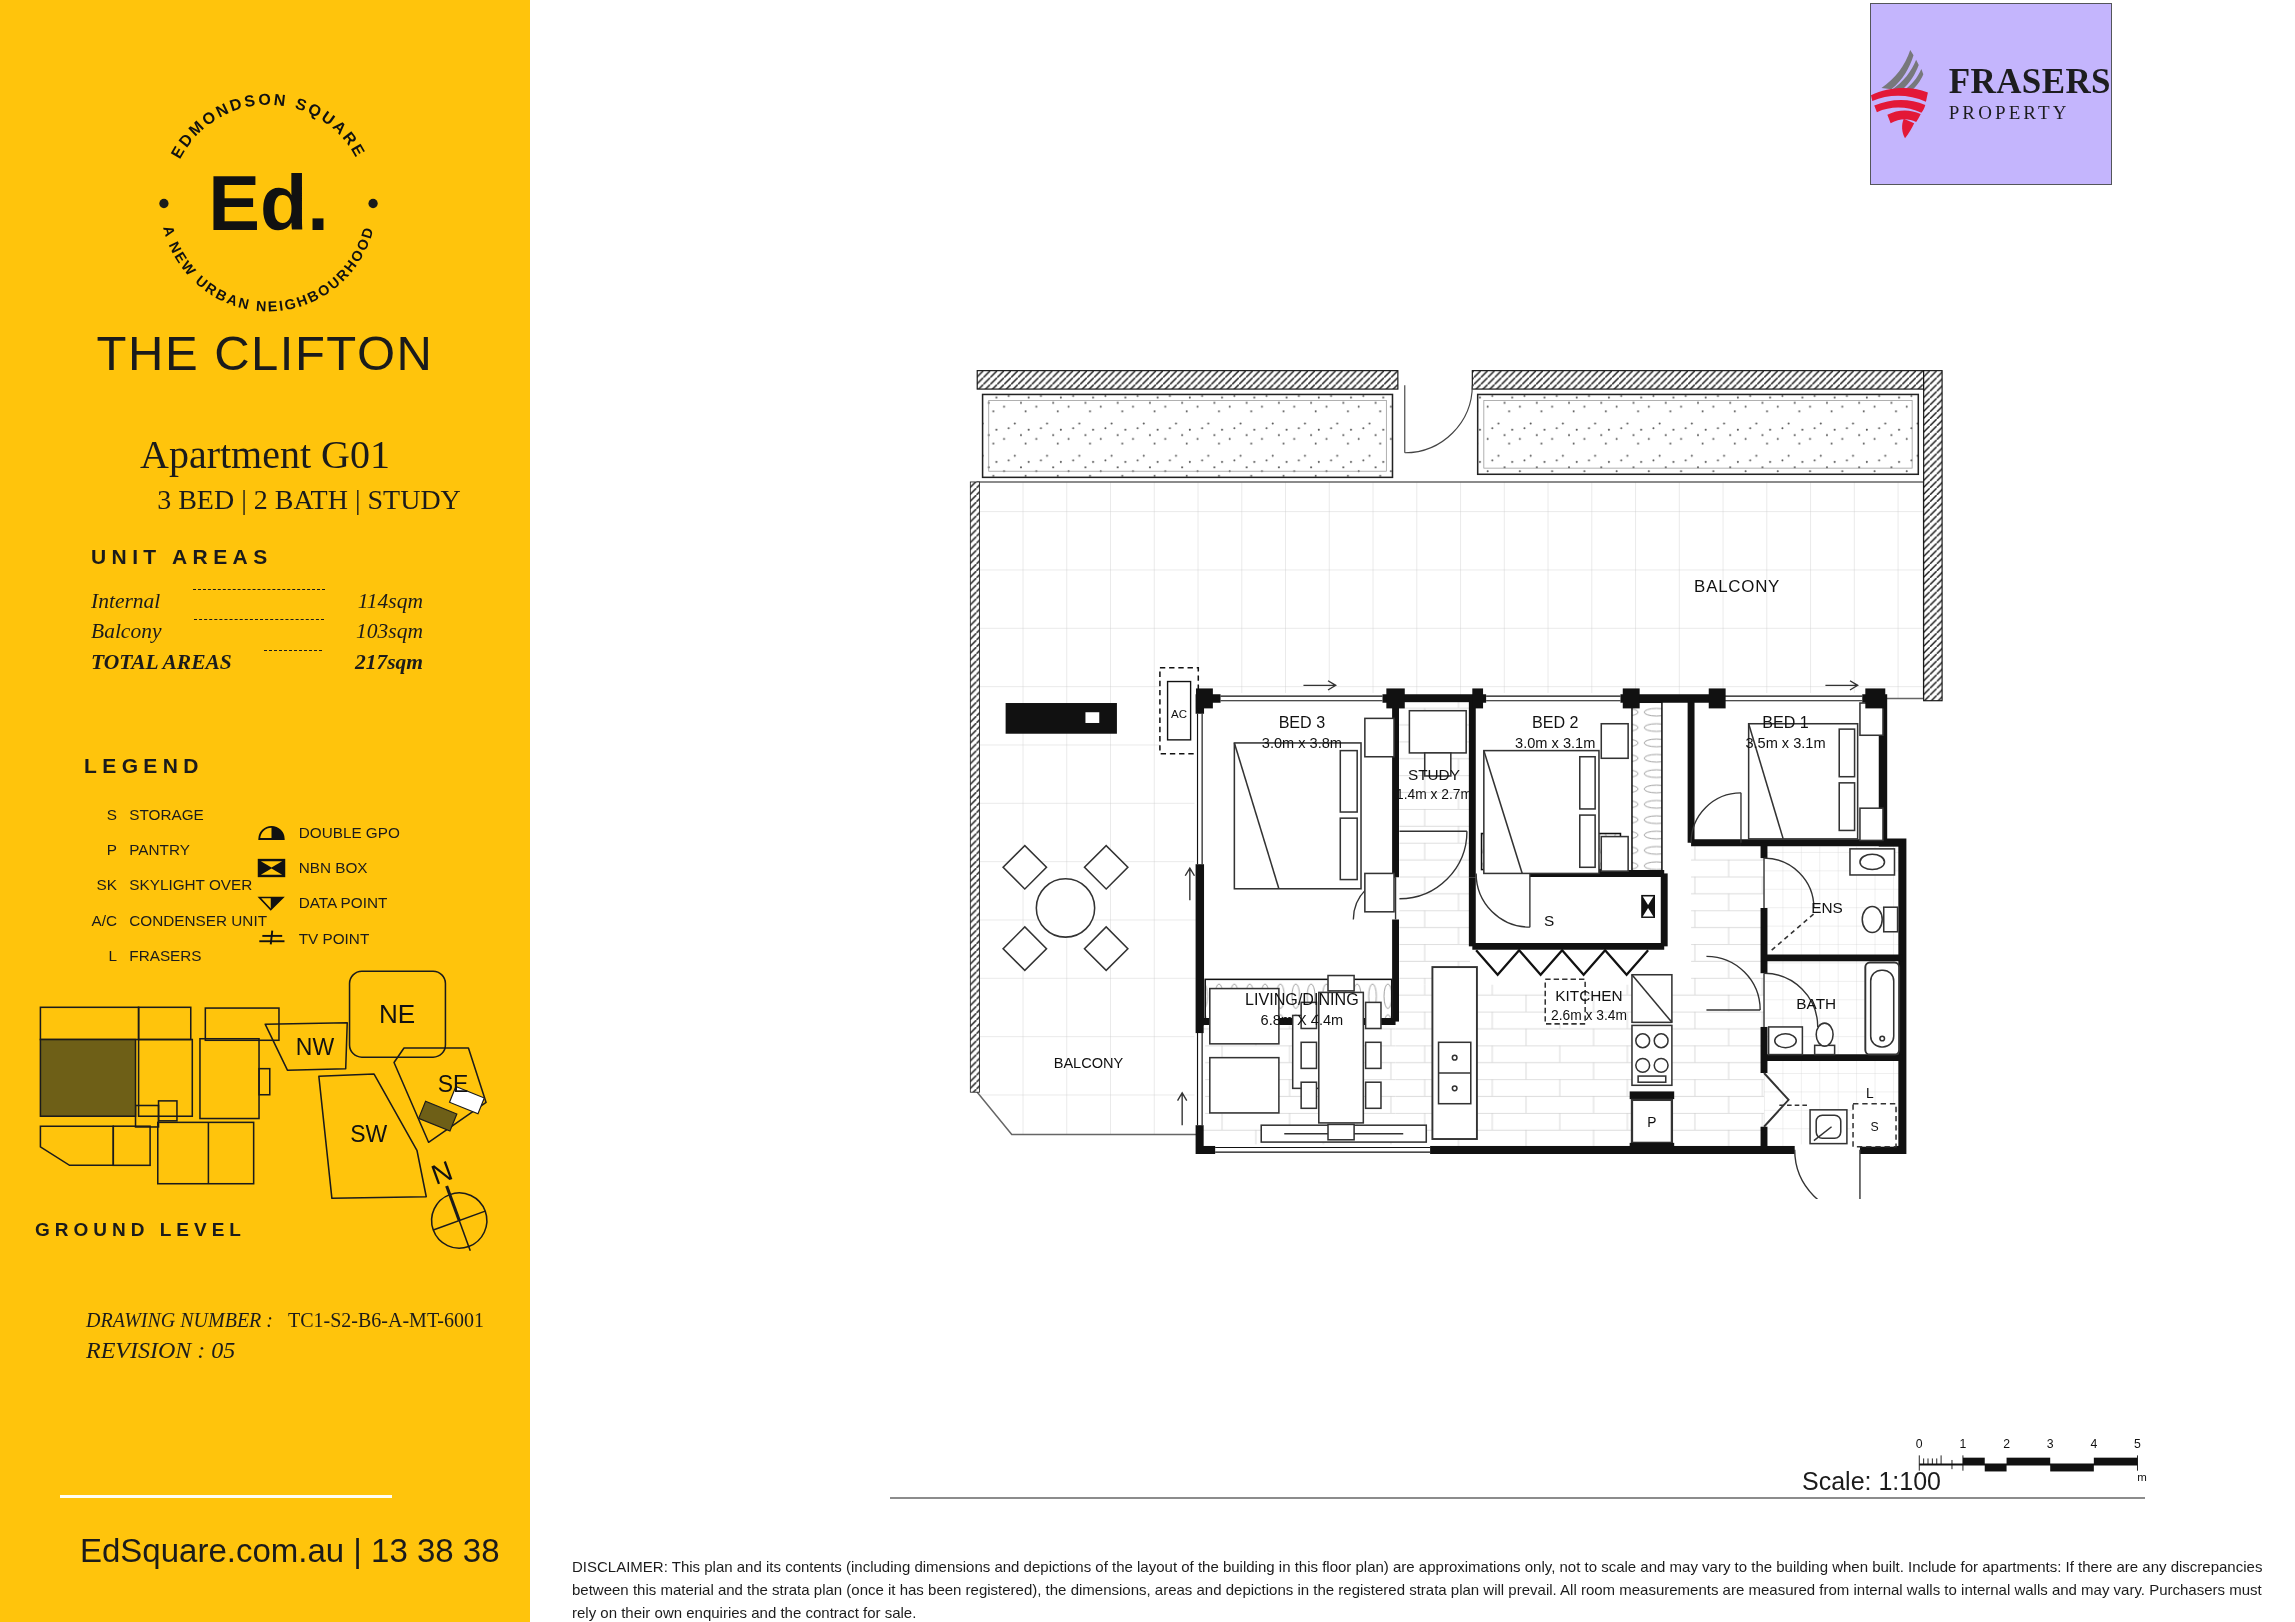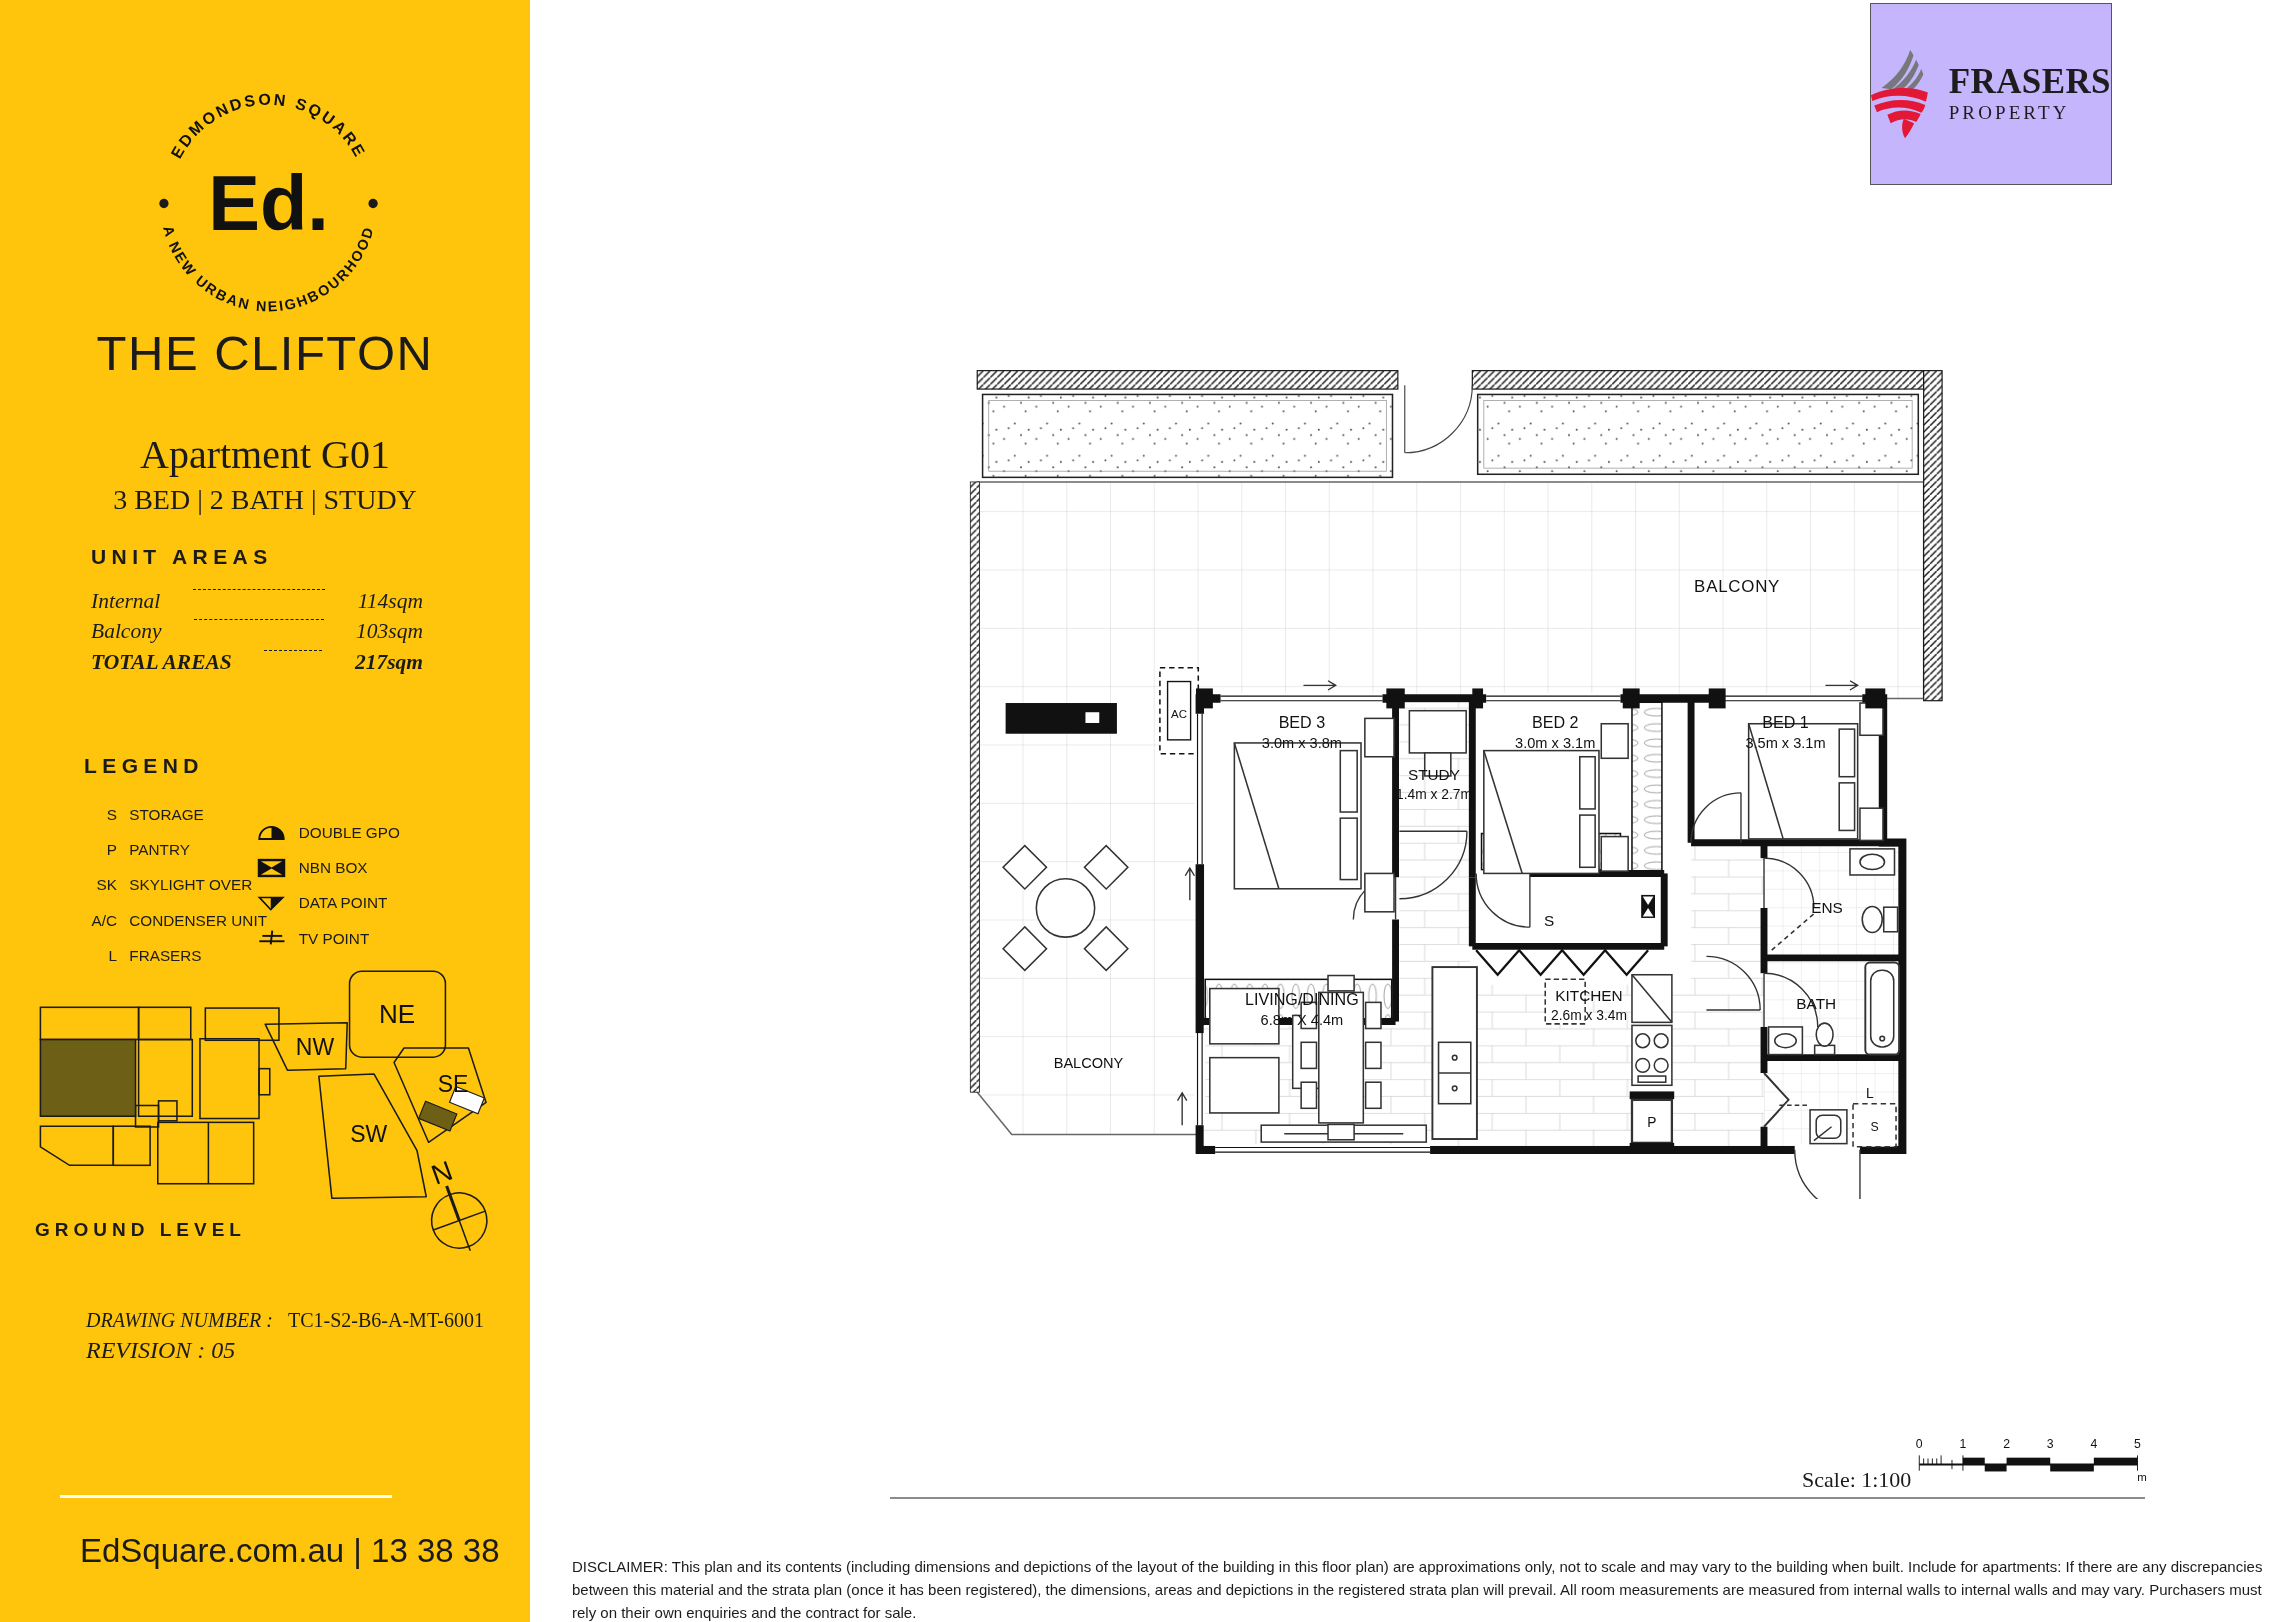--- a/index.html
+++ b/index.html
@@ -3,21 +3,21 @@
 <meta charset="utf-8">
 <style>
   html,body{margin:0;padding:0;background:#fff;}
   .page{position:relative;width:2295px;height:1622px;background:#fff;overflow:hidden;
         font-family:"Liberation Sans",sans-serif;color:#1b1b1b;}
   .abs{position:absolute;}
   
   .sidebar{position:absolute;left:0;top:0;width:530px;height:1622px;background:#FFC40C;}
   .side-title{left:0;top:325px;width:530px;text-align:center;font-size:49px;letter-spacing:1.5px;font-weight:400;}
   .side-apt{left:0;top:431px;width:530px;text-align:center;font-family:"Liberation Serif",serif;font-size:40px;}
-  .side-cfg{left:0;top:484px;width:530px;text-align:center;font-family:"Liberation Serif",serif;font-size:28px;}
+  .side-cfg{left:0;top:484px;width:530px;text-align:center;font-family:"Liberation Serif",serif;font-size:28px;padding-left:44px;}
   .side-h{font-weight:700;font-size:21px;letter-spacing:5.4px;}
   .areas{left:91px;top:589px;width:332px;font-family:"Liberation Serif",serif;font-size:21.5px;font-style:italic;}
   .arow{display:flex;align-items:flex-start;margin-bottom:5.4px;gap:28px;}
   .leader{flex:1;border-bottom:1.9px dashed #1b1b1b;margin:0 4.6px 3.8px 4.6px;}
   .arow.total{font-weight:700;}
   .legend-col{display:flex;flex-direction:column;gap:18.4px;}
   .lrow{display:flex;align-items:center;height:17px;}
   .lkey{width:37px;text-align:right;margin-right:12.3px;font-size:15.3px;}
   .llab{font-size:15.3px;}
   .licon{width:34px;margin-right:7.7px;display:flex;align-items:center;}
@@ -25,21 +25,21 @@
   .draw{left:86px;top:1309px;font-family:"Liberation Serif",serif;font-size:20px;}
   .draw .it{font-style:italic;}
   .rev{left:86px;top:1337px;font-family:"Liberation Serif",serif;font-size:24px;font-style:italic;}
   .whiteline{left:60px;top:1495px;width:332px;height:3.1px;background:#FFFEF5;}
   .footer{left:80px;top:1532px;font-size:33px;}
   
   .brandbox{left:1870px;top:3.1px;width:240px;height:180px;border:1.5px solid #54565A;background:#c4b5fd;
             display:flex;align-items:center;justify-content:center;gap:12.3px;}
   .brandname{font-family:"Liberation Serif",serif;font-weight:700;font-size:35px;letter-spacing:0.4px;color:#1d1d1f;line-height:1;}
   .brandsub{font-family:"Liberation Serif",serif;font-size:19px;letter-spacing:3.1px;color:#1d1d1f;margin-top:3.1px;}
-  .scalelabel{left:1802px;top:1467px;font-size:22px;font-family:Liberation Serif, serif;}
+  .scalelabel{left:1802px;top:1467px;font-size:25px;}
   .grayline{left:890px;top:1497px;width:1255px;height:2.3px;background:#8c8c8c;}
   .disclaimer{left:572px;top:1555px;width:1718px;font-size:15px;line-height:23px;color:#1c1c1c;}
   svg text{font-family:"Liberation Sans",sans-serif;fill:#111;}
 </style>
 </head>
 <body>
 
 <div class="page">
 
   <div class="sidebar">

